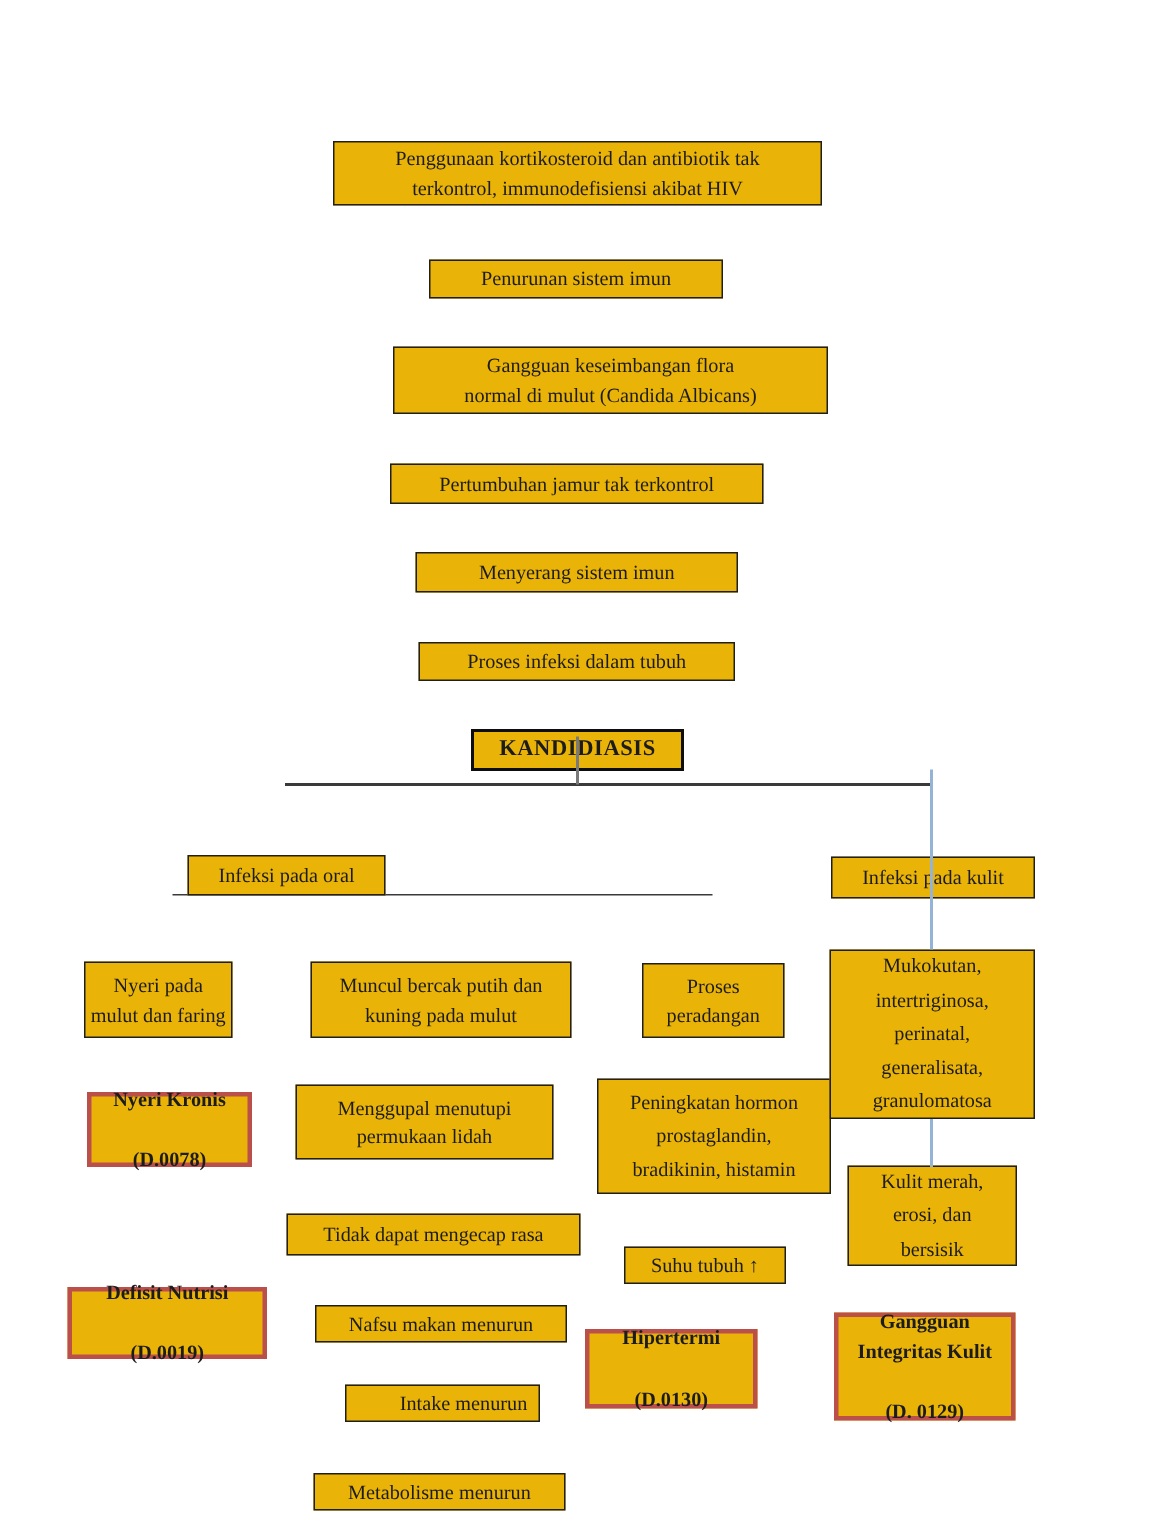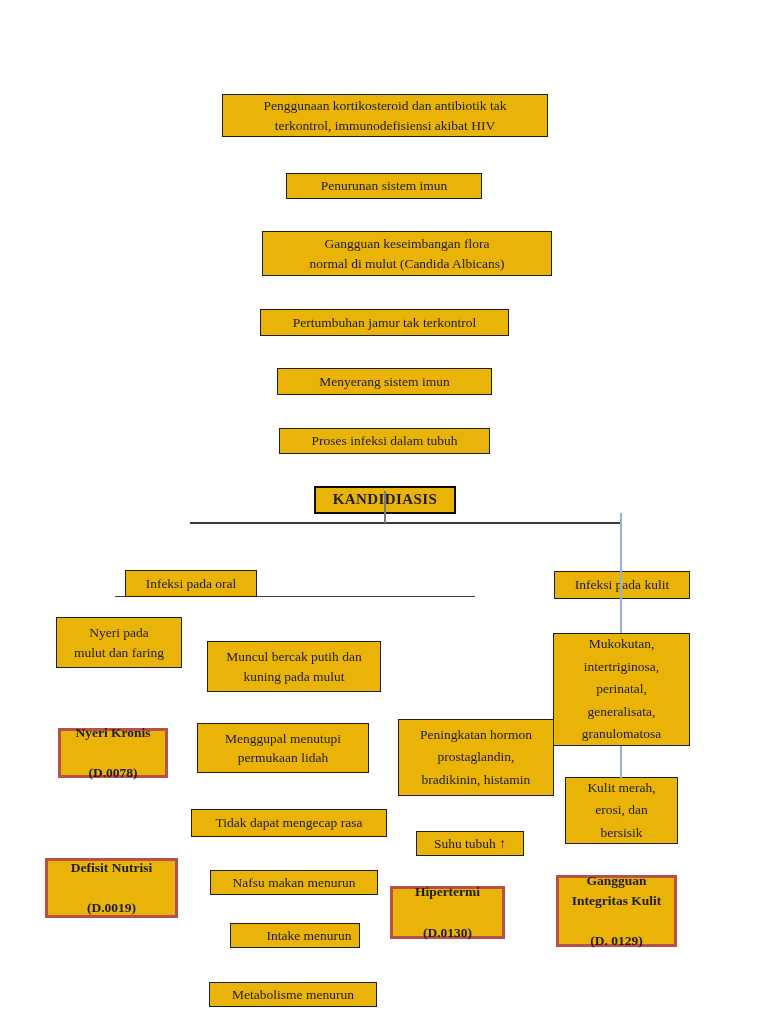--- a/index.html
+++ b/index.html
@@ -27,36 +27,36 @@
   .p-b1{left:286px;top:173px;width:196px;height:26px;}
   .p-b2{left:262px;top:231px;width:290px;height:45px;}
   .p-b3{left:260px;top:309px;width:249px;height:27px;}
   .p-b4{left:277px;top:368px;width:215px;height:27px;}
   .p-b5{left:279px;top:428px;width:211px;height:26px;}
   .p-title{left:314px;top:486px;width:142px;height:28px;}
   
   .p-oral{left:125px;top:570px;width:132px;height:27px;}
   .p-kulit{left:554px;top:571px;width:136px;height:28px;}
   
-  .p-nyeri{left:56px;top:617px;width:126px;height:51px;}
+  .p-nyeri{left:56px;top:641px;width:99px;height:51px;}
   .p-muncul{left:207px;top:641px;width:174px;height:51px;}
   .p-peradangan{left:428px;top:642px;width:95px;height:50px;}
   .p-menggupal{left:197px;top:723px;width:172px;height:50px;}
   .p-hormon{left:398px;top:719px;width:156px;height:77px;}
   .p-tidak{left:191px;top:809px;width:196px;height:28px;}
   .p-suhu{left:416px;top:831px;width:108px;height:25px;}
   .p-nafsu{left:210px;top:870px;width:168px;height:25px;}
   .p-intake{left:230px;top:923px;width:130px;height:25px;padding-left:28px;}
   .p-metabolisme{left:209px;top:982px;width:168px;height:25px;}
   
   .p-mukokutan{left:553px;top:633px;width:137px;height:113px;}
   .p-kulitmerah{left:565px;top:777px;width:113px;height:67px;}
   
   .p-dx-nyeri{left:58px;top:728px;width:110px;height:50px;}
-  .p-dx-defisit{left:45px;top:858px;width:133px;height:60px;}
+  .p-dx-defisit{left:45px;top:858px;width:133px;height:48px;}
   .p-dx-hipertermi{left:390px;top:886px;width:115px;height:53px;}
   .p-dx-kulit{left:556px;top:875px;width:121px;height:72px;}
   
   .l-title-drop{left:384px;top:491px;height:32px;}
   .l-main{left:190px;top:522px;width:432px;}
   .l-oral{left:115px;top:596px;width:360px;height:1.3px;}
   .l-blue1{left:620px;top:513px;height:120px;}
   .l-blue2{left:620px;top:746px;height:32px;}
 </style>
 </head>
@@ -88,20 +88,22 @@
 mulut dan faring</div>
   <div class="box p-muncul">Muncul bercak putih dan
 kuning pada mulut</div>
   <div class="box p-menggupal">Menggupal menutupi
 permukaan lidah</div>
   <div class="box p-tidak">Tidak dapat mengecap rasa</div>
   <div class="box p-nafsu">Nafsu makan menurun</div>
   <div class="box p-intake">Intake menurun</div>
   <div class="box p-metabolisme">Metabolisme menurun</div>
 
+  <div class="box p-peradangan">Proses
+peradangan</div>
   <div class="box tall p-hormon">Peningkatan hormon
 prostaglandin,
 bradikinin, histamin</div>
   <div class="box p-suhu">Suhu tubuh ↑</div>
 
   <div class="box tall p-mukokutan">Mukokutan,
 intertriginosa,
 perinatal,
 generalisata,
 granulomatosa</div>

